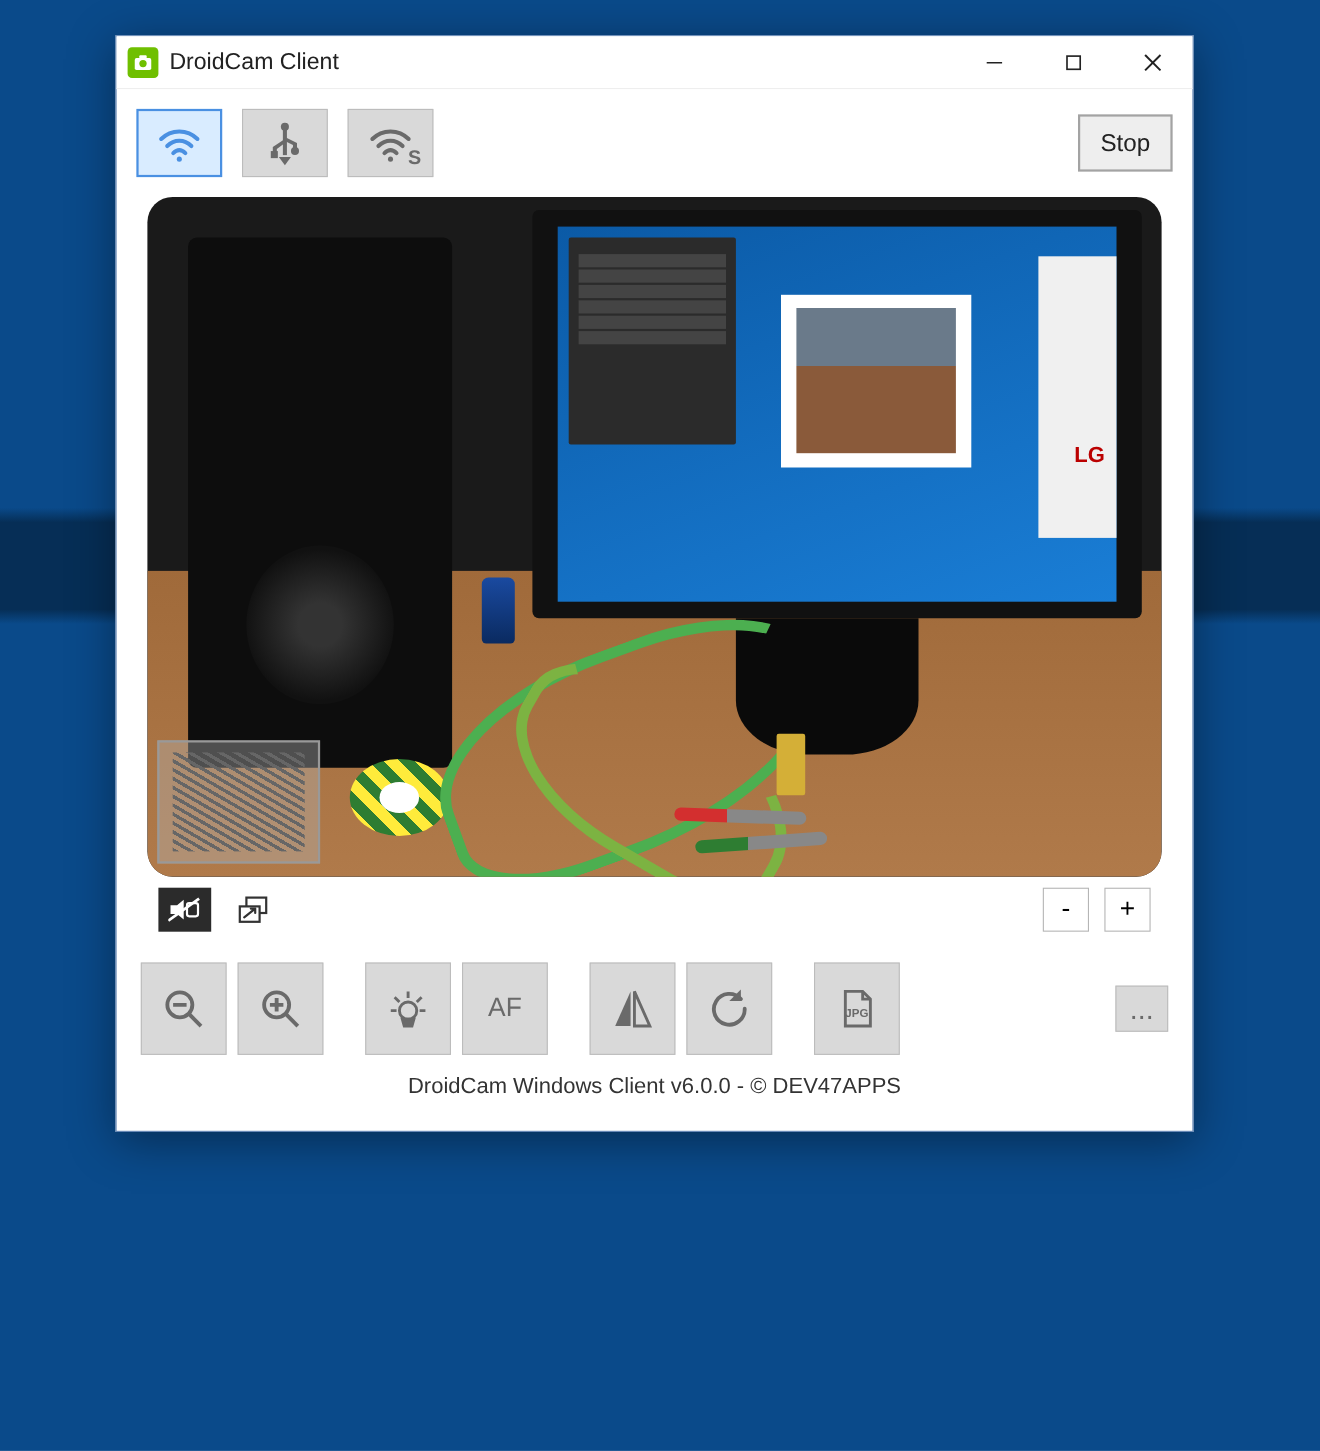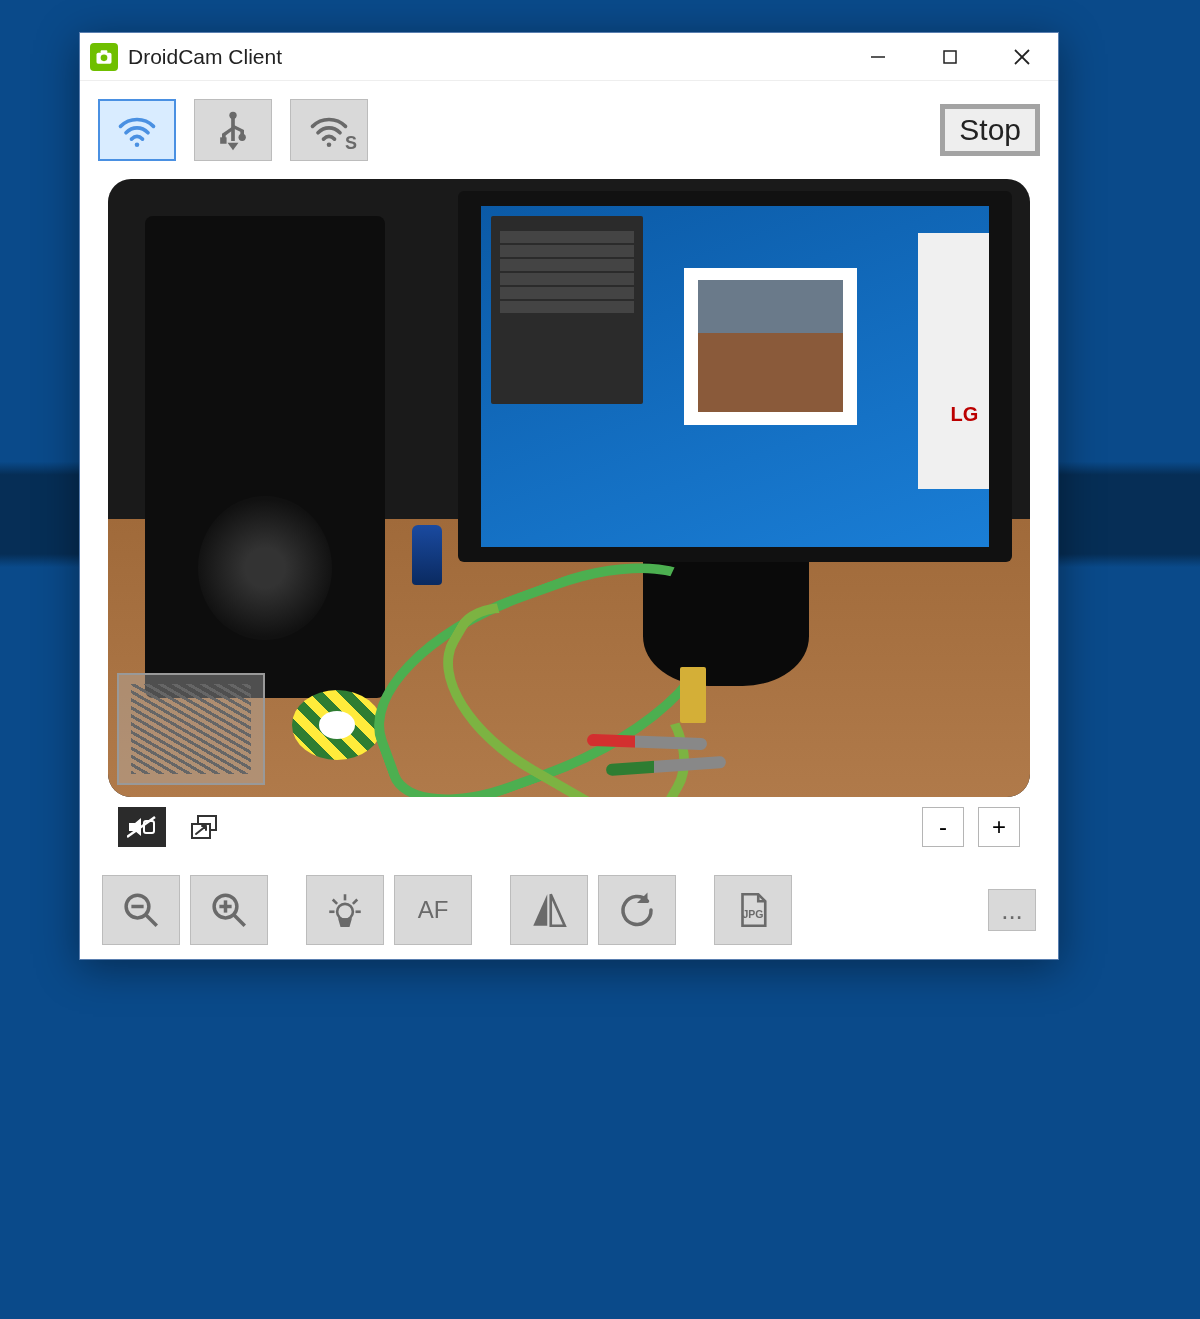--- a/index.html
+++ b/index.html
@@ -7,21 +7,21 @@
     margin: 0;
     background: linear-gradient(to bottom, #0a4a8a 0%, #0a4a8a 35%, #062e56 36%, #062e56 42%, #0a4a8a 43%, #0a4a8a 100%);
     font-family: 'Segoe UI', Tahoma, sans-serif;
     width: 1200px;
     height: 1319px;
     overflow: hidden;
     position: relative;
   }
   .window {
     position: absolute;
-    left: 79px;
+    left: 105px;
     top: 32px;
     width: 980px;
     background: #fff;
     border: 1px solid #5a7fb0;
     box-shadow: 0 8px 40px rgba(0,0,0,0.4);
   }
   .titlebar {
     display: flex;
     align-items: center;
     height: 48px;
@@ -58,22 +58,22 @@
   .conn-btn.active {
     background: #d9ecff;
     border: 2px solid #4a90e2;
   }
   .conn-btn svg { width: 44px; height: 44px; }
   .conn-spacer { flex: 1; }
   .stop-btn {
     min-width: 86px;
     height: 52px;
     background: #eee;
-    border: 5px solid #a3a3a3;
-    font-size: 30px;
+    border: 2px solid #a3a3a3;
+    font-size: 22px;
     color: #222;
     cursor: pointer;
     padding: 0 14px;
   }
   .preview-wrap { padding: 0 10px; }
   .preview {
     width: 100%;
     height: 618px;
     background: #1a1a1a;
     position: relative;
@@ -126,21 +126,21 @@
     background:#fff;
     border:1px solid #b5b5b5;
     font-size:24px; line-height:1;
     display:flex;align-items:center;justify-content:center;
     cursor:pointer;
   }
   .pro-area { padding: 28px 4px 4px 4px; }
   .pro-label { font-size: 21px; color:#333; margin-bottom:6px; }
   .pro-row { display:flex; align-items:center; gap:10px; }
   .pro-btn {
-    width:78px; height:70px;
+    width:78px; height:84px;
     background:#d9d9d9;
     border:1px solid #bcbcbc;
     display:flex;align-items:center;justify-content:center;
     cursor:pointer;
     color:#6a6a6a;
   }
   .pro-btn.small { width:48px; height:42px; font-size:26px;}
   .pro-btn svg { width:42px; height:42px; }
   .pro-gap { width:18px; }
   .pro-spacer { flex:1; }
@@ -314,14 +314,15 @@
             <path d="M12 6 L30 6 L38 14 L38 42 L12 42 Z"></path>
             <path d="M30 6 L30 14 L38 14"></path>
             <text x="24" y="33" text-anchor="middle" font-size="12" fill="#6a6a6a" stroke="none" font-weight="bold">JPG</text>
           </svg>
         </div>
         <div class="pro-spacer"></div>
         <div class="pro-btn small">...</div>
       </div>
     </div>
 
+    <div class="footer">DroidCam Windows Client v6.0.0 - © DEV47APPS</div>
   </div>
 </div>
 
 </body></html>

